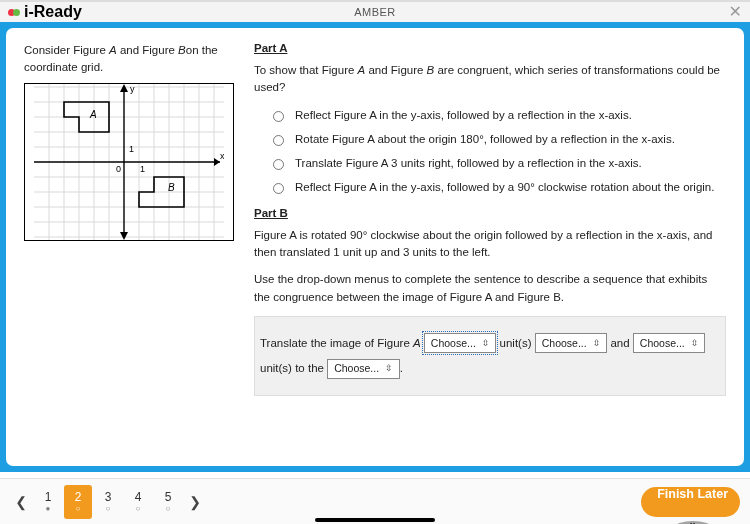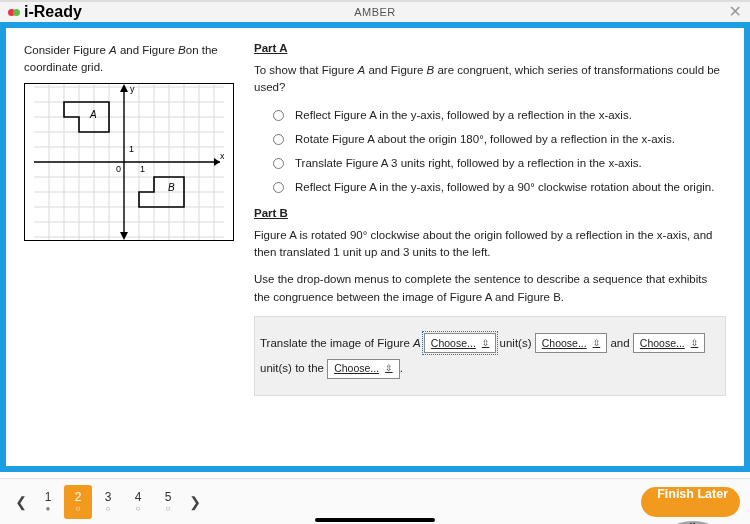--- a/index.html
+++ b/index.html
@@ -10,39 +10,39 @@
     height: 22px; background: #f4f4f4; border-top: 2px solid #ddd;
     display: flex; align-items: center; position: relative; font-size: 12px;
   }
   .logo { position: absolute; left: 8px; display: flex; align-items: center; font-weight: 700; font-size: 16px; }
   .logo-dotr { width:7px; height:7px; border-radius:50%; background:#e34; display:inline-block; margin-right:-2px;}
   .logo-dotg { width:7px; height:7px; border-radius:50%; background:#6b4; display:inline-block; margin-right:4px;}
   .header .user { margin: 0 auto; color:#555; letter-spacing:0.5px; font-size:11px; }
   .close { position:absolute; right:8px; color:#999; font-size:16px; line-height:1; }
 
   .blueband { background:#1d9ee3; height:450px; padding:6px; }
-  .card { background:#fff; border-radius:0; height:100%; padding:14px 18px; display:flex; gap:20px; overflow:hidden; }
+  .card { background:#fff; border-radius:7px; height:100%; padding:14px 18px; display:flex; gap:20px; overflow:hidden; }
   .leftcol { width:210px; flex-shrink:0; }
   .prompt { font-size:11.5px; color:#222; line-height:1.45; }
   .gridwrap { border:1px solid #000; margin-top:8px; padding:0; display:flex; justify-content:center; }
 
   .rightcol { flex:1; font-size:11.5px; color:#222; }
   .parth { font-weight:700; margin:0 0 8px 0;text-decoration:underline; }
   .qtext { line-height:1.5; margin-bottom:10px; }
   .opts { margin:2px 0 12px 14px; }
-  .opt { display:flex; gap:8px; margin:8px 0; line-height:1.4; }
+  .opt { display:flex; align-items:center; gap:8px; margin:8px 0; line-height:1.4; }
   .opt input[type=radio]{ width:11px; height:11px; }
   .answerbox {
     background:#f0f0f0; border:1px solid #ddd; padding:14px 5px; margin-top:10px;
     font-size:11.5px; line-height:2.2;
   }
   .dd {
     display:inline-flex; align-items:center; justify-content:space-between;
     background:#fff; border:1px solid #888; height:20px; padding:0 6px; font-size:10.5px;
-    cursor:pointer; min-width:70px;text-decoration:underline;
+    cursor:pointer; min-width:70px;
   }
   .dd.first { outline:1px dotted #2c6cc0; outline-offset:1px; }
   .dd .caret { font-size:9px; margin-left:6px; color:#444; line-height:1; }
 
   .footer {
     position:absolute; left:0; bottom:0; width:100%; height:46px; background:#fafafa;
     border-top:1px solid #e2e2e2; display:flex; align-items:center; padding:0 10px;
   }
   .nav { display:flex; align-items:center; gap:2px; }
   .arrow { width:22px; height:28px; display:flex; align-items:center; justify-content:center; color:#444; cursor:pointer; font-size:14px;}

